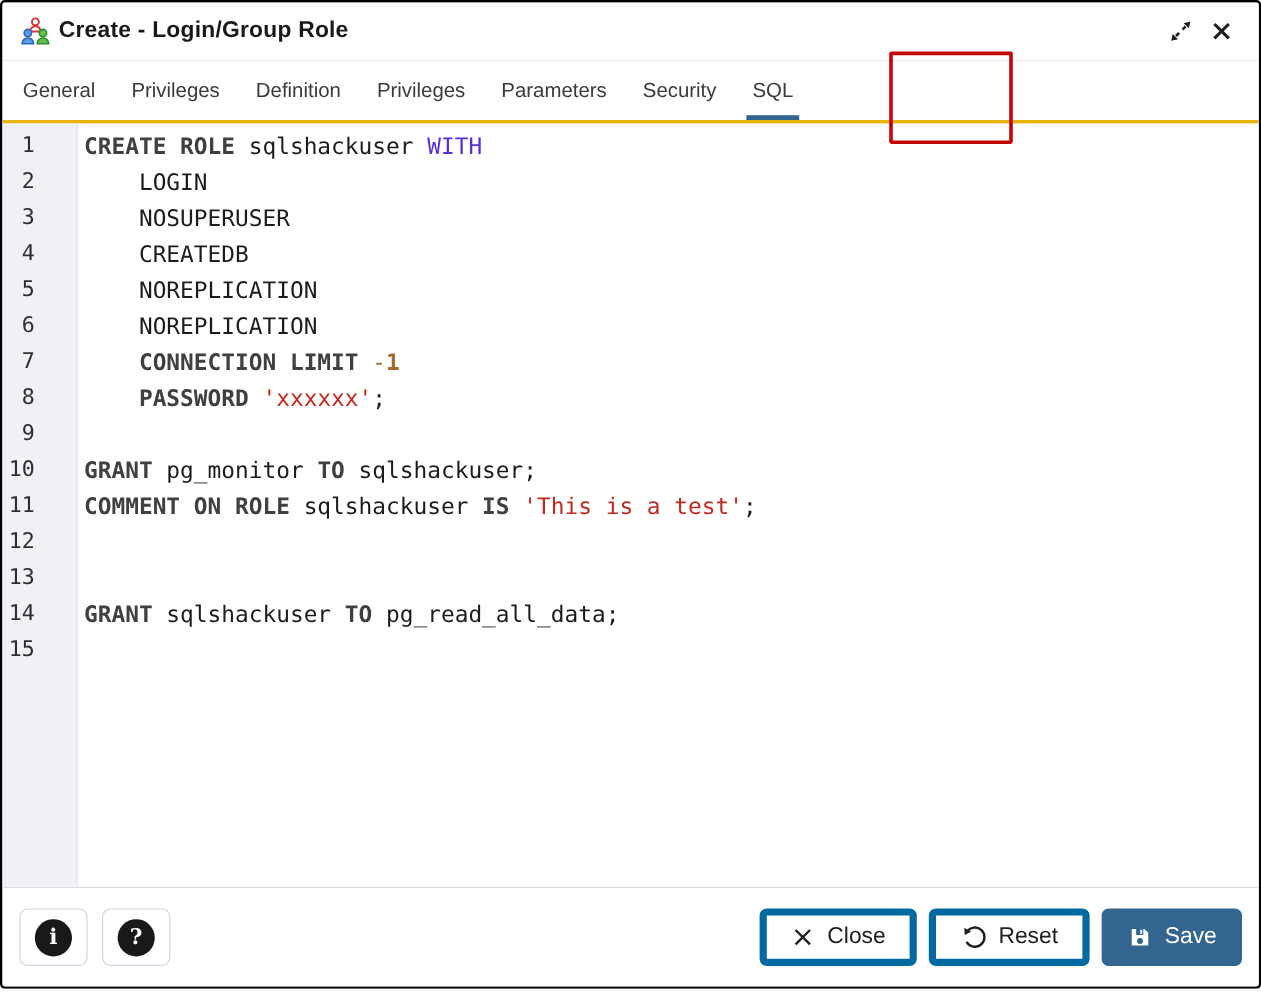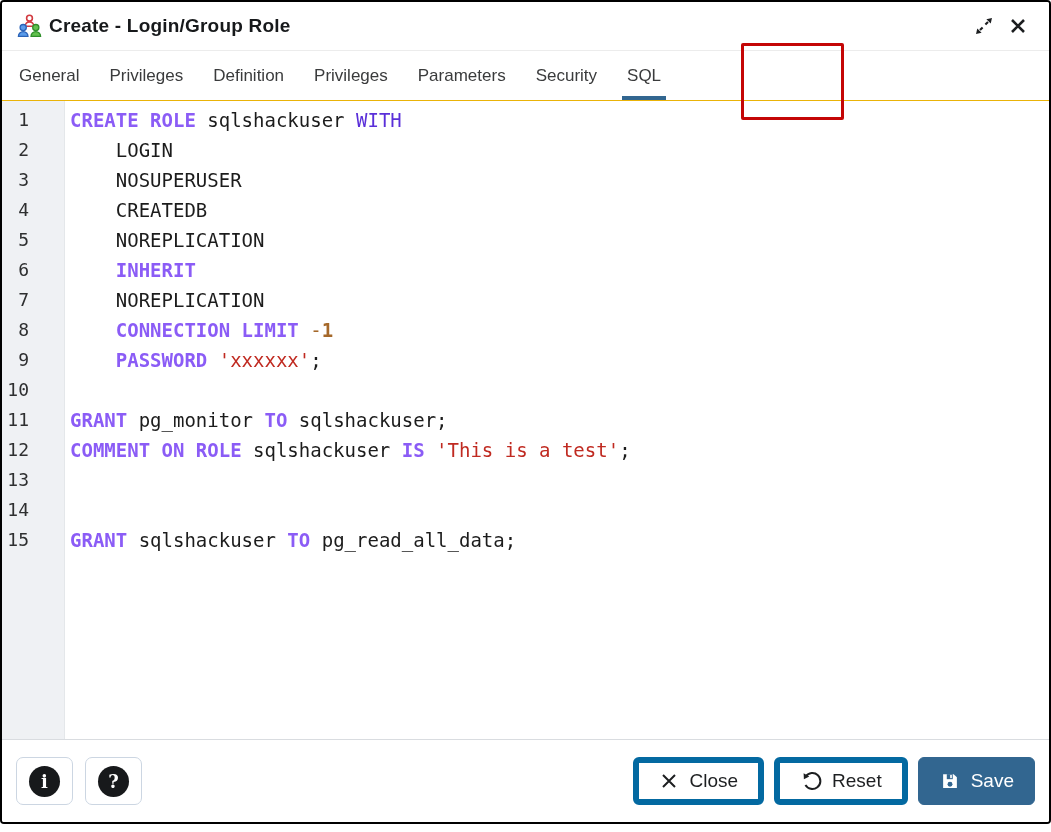--- a/index.html
+++ b/index.html
@@ -9,32 +9,32 @@
     display:flex;flex-direction:column;
   }
   
   .titlebar{height:48px;flex:0 0 48px;display:flex;align-items:center;padding:0 14px;border-bottom:1px solid #ececec;background:#fff;}
   .app-icon{width:27px;height:27px;margin-right:6px;flex:0 0 auto;}
   .title{font-size:19px;font-weight:700;color:#17191b;letter-spacing:.2px;}
   .titlebar-spacer{flex:1;}
   .tb-btn{width:34px;height:34px;display:flex;align-items:center;justify-content:center;cursor:pointer;background:none;border:none;padding:0;}
   .tb-btn svg{display:block;}
   
-  .tabbar{height:49px;flex:0 0 49px;display:flex;align-items:stretch;padding:0 2px;border-bottom:1px solid #eab308;background:#fff;}
+  .tabbar{height:49px;flex:0 0 49px;display:flex;align-items:stretch;padding:0 2px;border-bottom:3px solid #eab308;background:#fff;}
   .tab{position:relative;display:flex;align-items:center;padding:0 15px;font-size:17px;color:#3a3b3c;cursor:pointer;}
   .tab.active::after{content:"";position:absolute;left:10px;right:10px;bottom:0;height:4px;background:#326690;}
   
   .annotation-box{position:absolute;left:739px;top:41px;width:97px;height:71px;border:3px solid #c40606;border-radius:2px;pointer-events:none;z-index:5;background:transparent;}
   
   .editor{flex:1;display:flex;overflow:hidden;background:#fff;cursor:text;}
   .gutter{flex:0 0 63px;background:#eff1f4;border-right:1px solid #e4e7ea;padding-top:4px;box-sizing:border-box;}
   .ln{height:30px;line-height:30px;font-family:"DejaVu Sans Mono",monospace;font-size:18px;color:#2e2f30;text-align:right;padding-right:35px;}
   .code{flex:1;padding:4px 0 0 5px;overflow:hidden;}
   .code-line{height:30px;line-height:30px;font-family:"DejaVu Sans Mono",monospace;font-size:19px;white-space:pre;color:#1c1c1c;}
-  .tok-kw{color:#8b5cf6;font-weight:bold;}
+  .tok-kw{color:#404040;font-weight:bold;}
   .tok-builtin{color:#5a2fd9;}
   .tok-id{color:#1c1c1c;}
   .tok-str{color:#c02a21;}
   .tok-num{color:#a5682a;font-weight:bold;}
   .tok-numop{color:#a5682a;}
   
   .footer{flex:0 0 83px;border-top:1px solid #d9dce0;display:flex;align-items:center;padding:0 14px;background:#fff;box-sizing:border-box;}
   .footer-left{display:flex;gap:12px;}
   .footer-right{margin-left:auto;display:flex;gap:10px;}
   .icon-btn{width:57px;height:48px;border:1px solid #ccd6e2;border-radius:7px;background:#fff;display:flex;align-items:center;justify-content:center;cursor:pointer;}
@@ -108,21 +108,20 @@
         <div class="ln">13</div>
         <div class="ln">14</div>
         <div class="ln">15</div>
       </div>
     <div class="code">
         <div class="code-line"><span class="tok-kw">CREATE ROLE</span><span class="tok-id"> sqlshackuser </span><span class="tok-builtin">WITH</span></div>
         <div class="code-line"><span class="tok-id">    LOGIN</span></div>
         <div class="code-line"><span class="tok-id">    NOSUPERUSER</span></div>
         <div class="code-line"><span class="tok-id">    CREATEDB</span></div>
         <div class="code-line"><span class="tok-id">    NOREPLICATION</span></div>
-        <div class="code-line"><span class="tok-id">    </span><span class="tok-kw">INHERIT</span></div>
         <div class="code-line"><span class="tok-id">    NOREPLICATION</span></div>
         <div class="code-line"><span class="tok-id">    </span><span class="tok-kw">CONNECTION LIMIT</span><span class="tok-id"> </span><span class="tok-numop">-</span><span class="tok-num">1</span></div>
         <div class="code-line"><span class="tok-id">    </span><span class="tok-kw">PASSWORD</span><span class="tok-id"> </span><span class="tok-str">'xxxxxx'</span><span class="tok-id">;</span></div>
         <div class="code-line">&nbsp;</div>
         <div class="code-line"><span class="tok-kw">GRANT</span><span class="tok-id"> pg_monitor </span><span class="tok-kw">TO</span><span class="tok-id"> sqlshackuser;</span></div>
         <div class="code-line"><span class="tok-kw">COMMENT ON ROLE</span><span class="tok-id"> sqlshackuser </span><span class="tok-kw">IS</span><span class="tok-id"> </span><span class="tok-str">'This is a test'</span><span class="tok-id">;</span></div>
         <div class="code-line">&nbsp;</div>
         <div class="code-line">&nbsp;</div>
         <div class="code-line"><span class="tok-kw">GRANT</span><span class="tok-id"> sqlshackuser </span><span class="tok-kw">TO</span><span class="tok-id"> pg_read_all_data;</span></div>
       </div>

